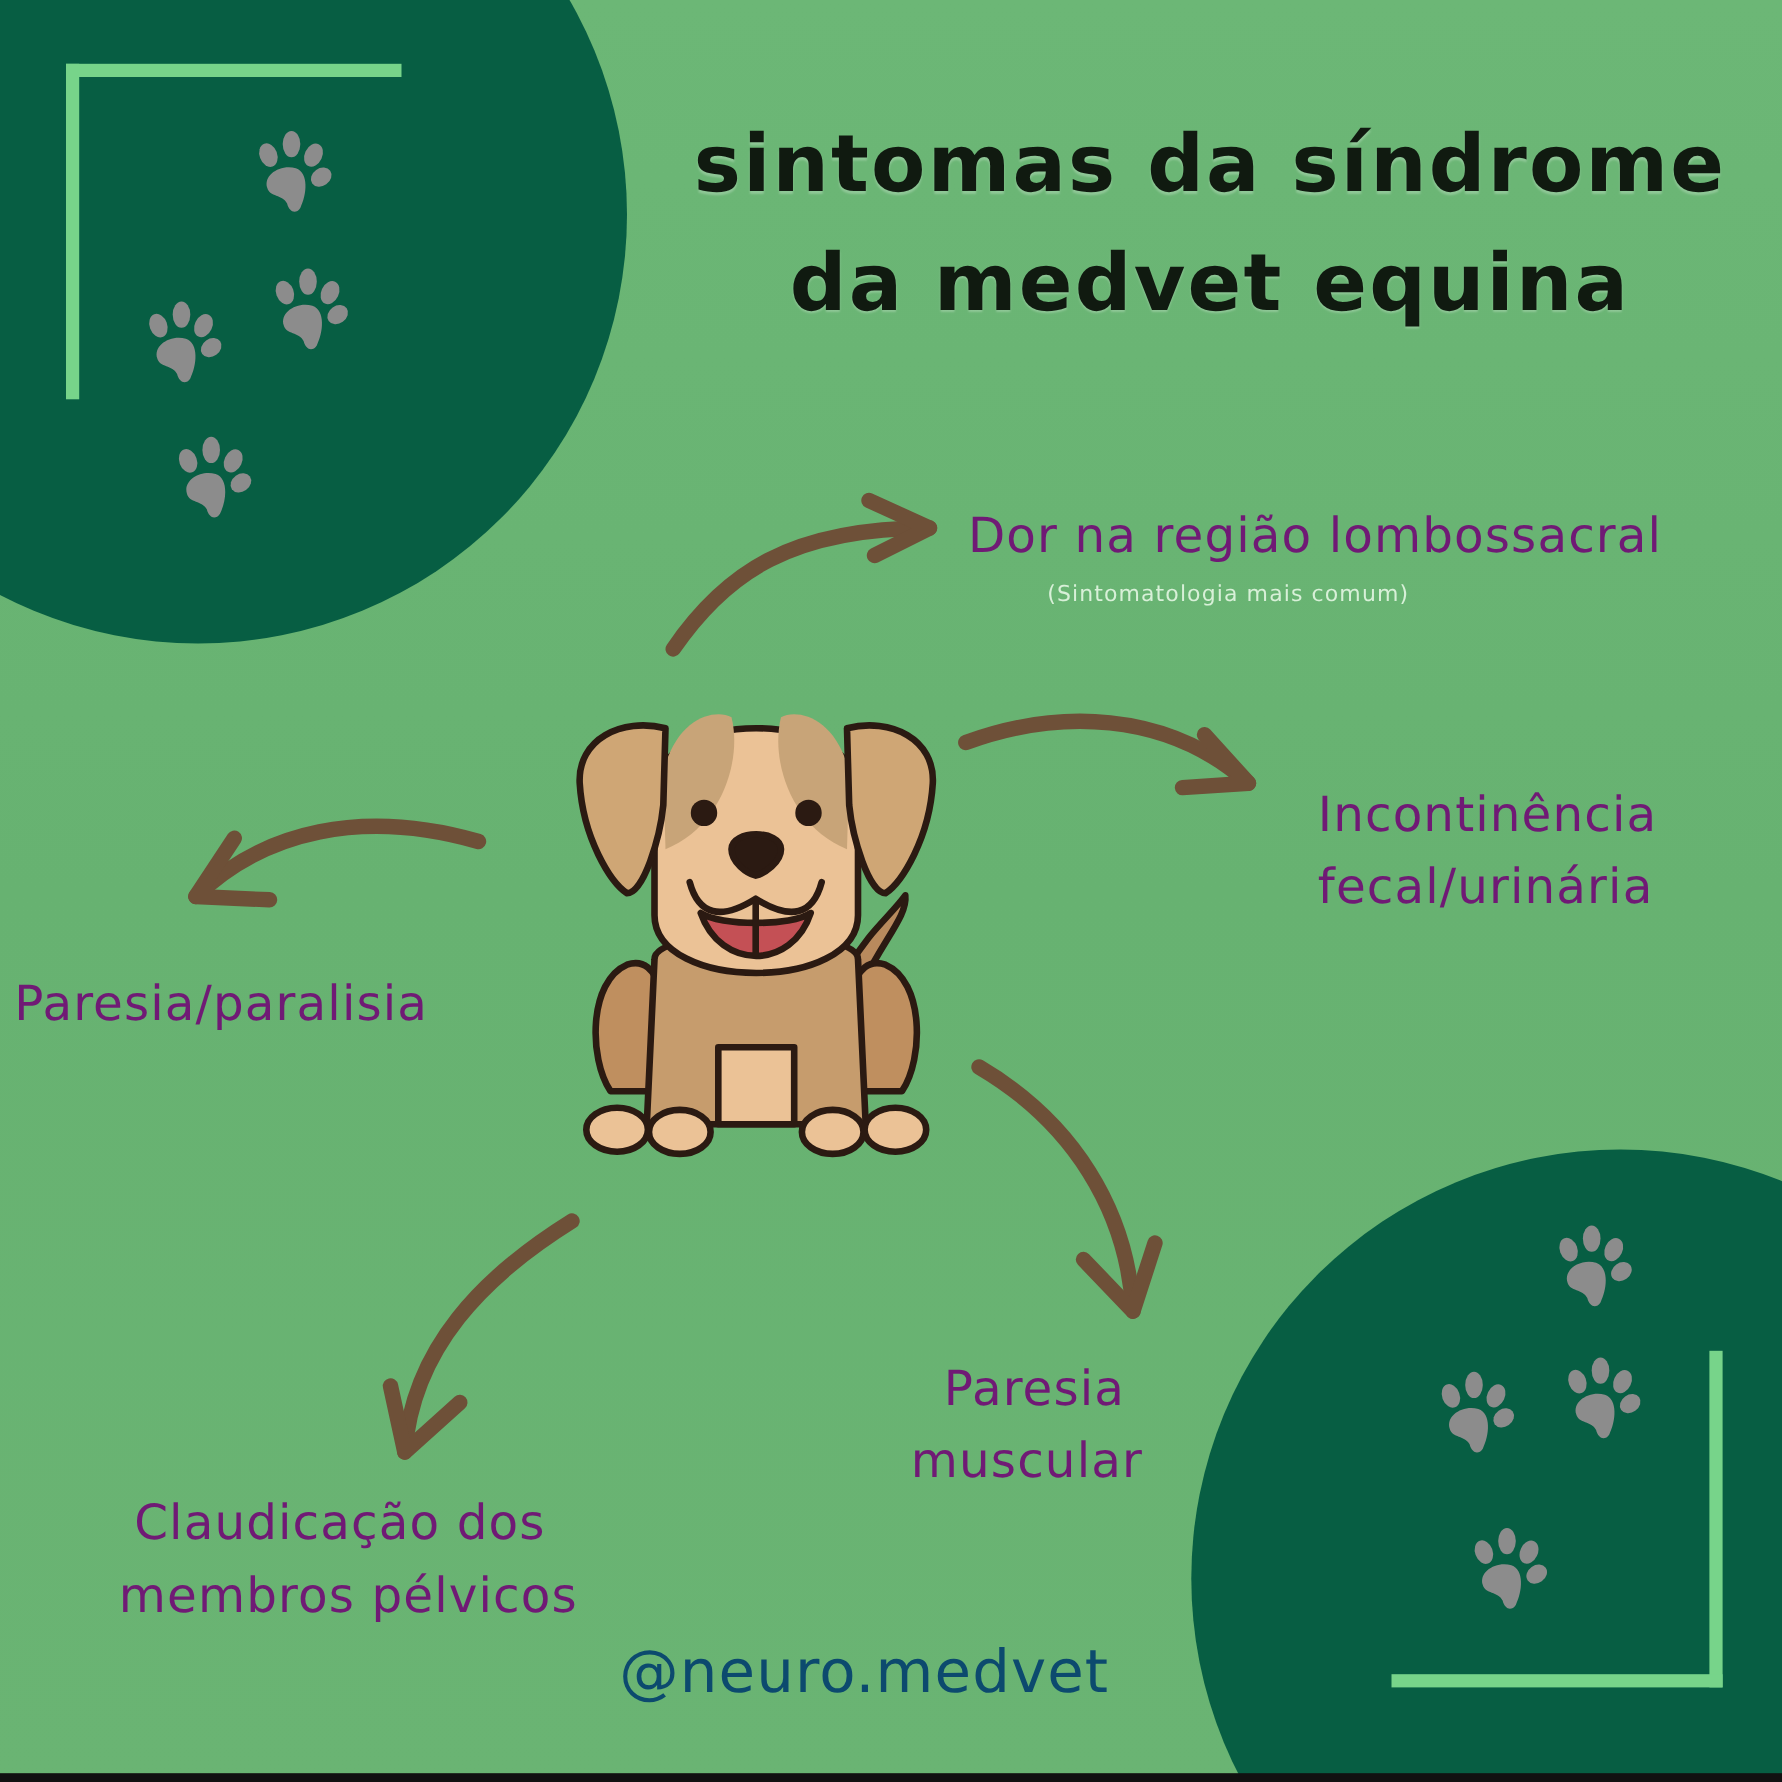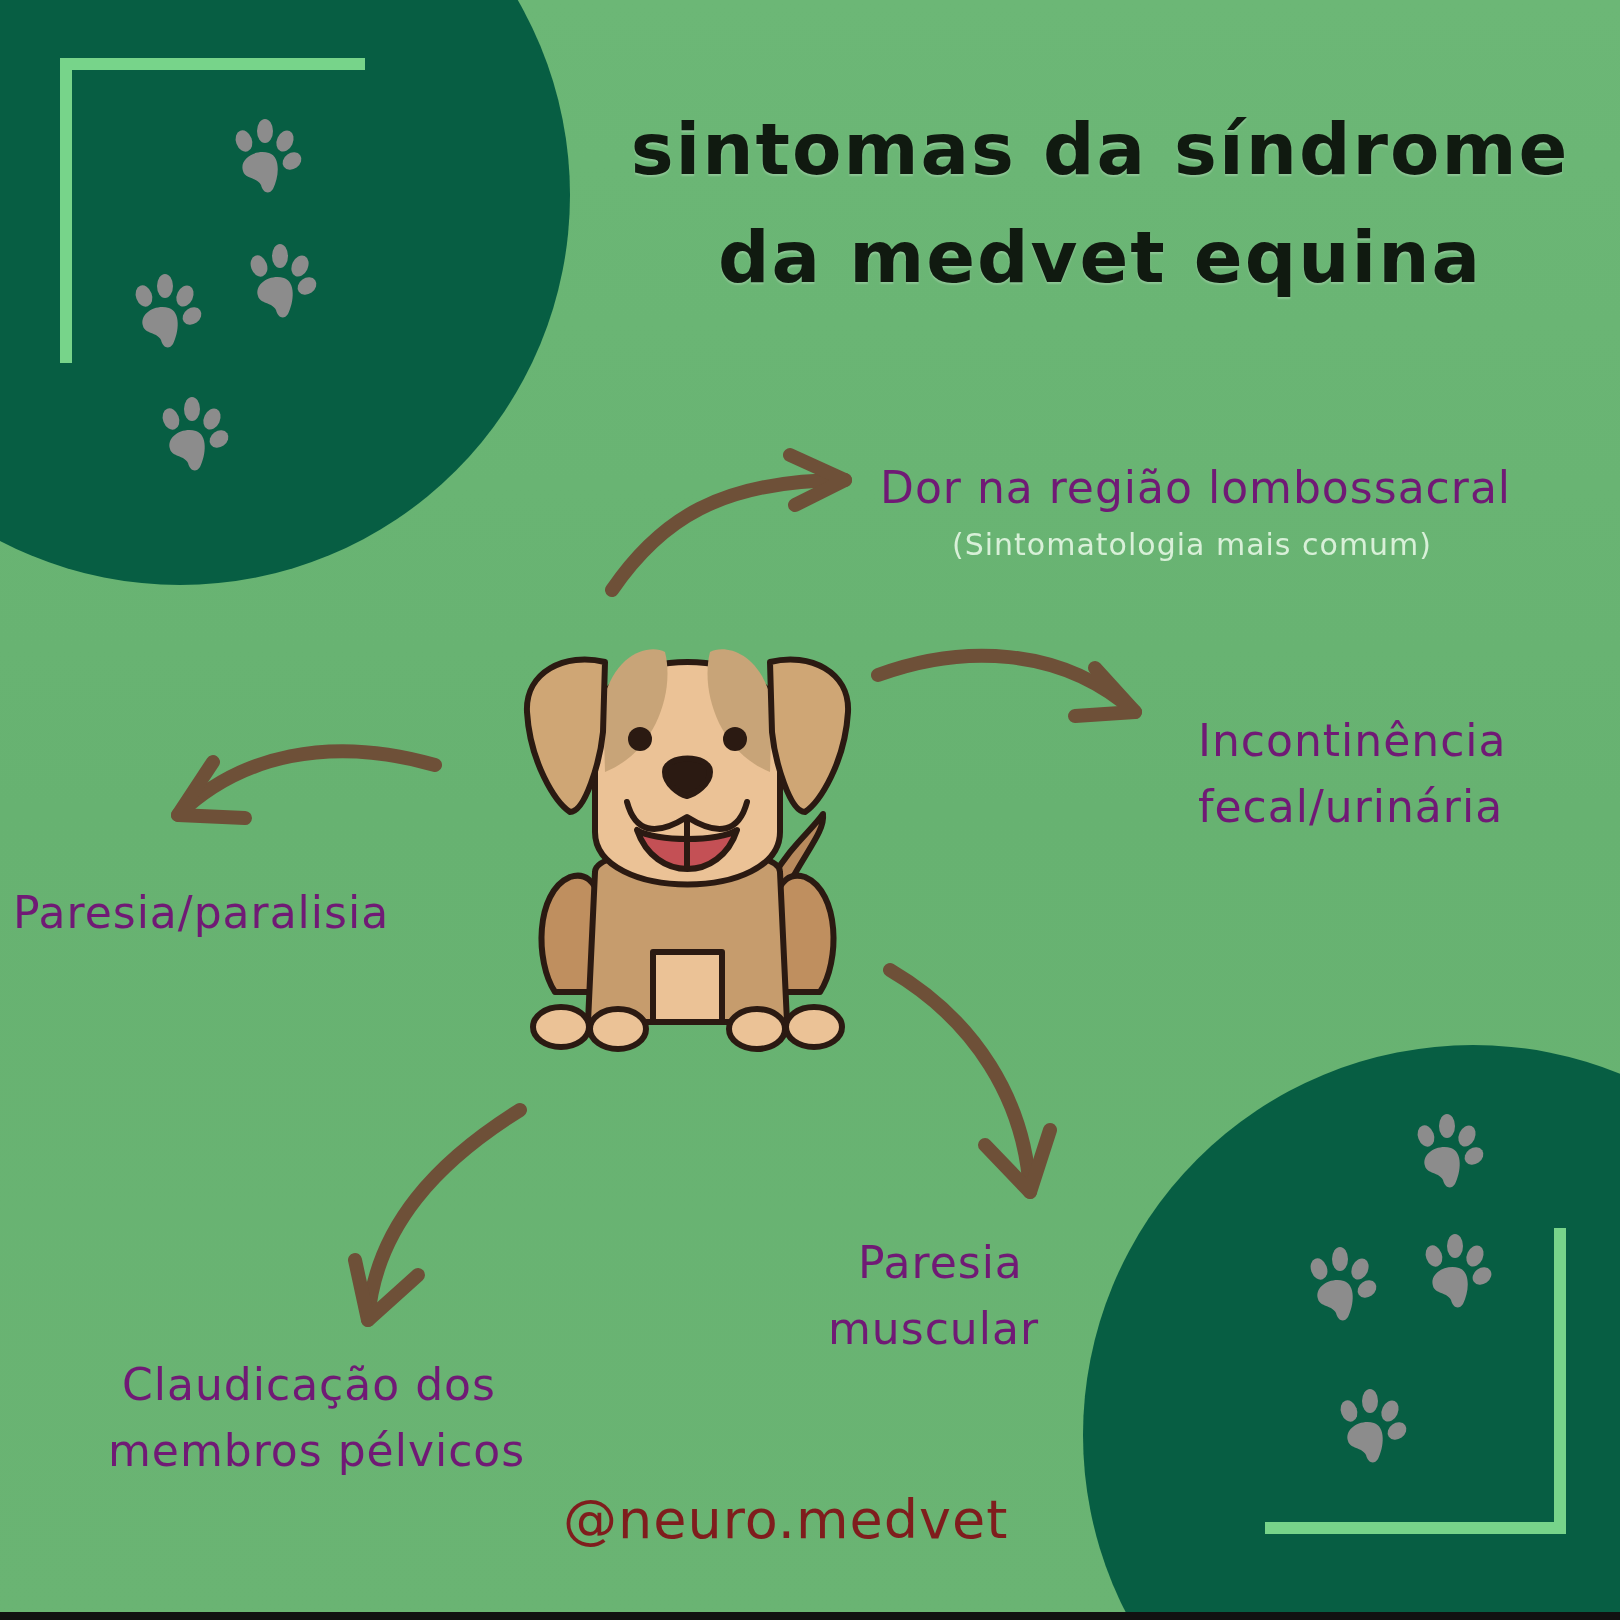--- a/index.html
+++ b/index.html
@@ -6,22 +6,22 @@
   body { width:1620px; height:1620px; position:relative; overflow:hidden; background:#6ab573; font-family:"DejaVu Sans", sans-serif; }
   .bg { position:absolute; inset:0; background: linear-gradient(180deg,#6cb776 0%, #67b271 50%, #6ab473 100%); }
   .bottom-bar { position:absolute; left:0; right:0; bottom:0; height:8px; background:#111; }
   .circle { position:absolute; border-radius:50%; background:#075e43; }
   .circle-tl { left:-210px; top:-195px; width:780px; height:780px; }
   .circle-br { left:1083px; top:1045px; width:780px; height:780px; }
   .bracket { position:absolute; background:#77d48a; }
   .txt { position:absolute; color:#1a2a1a; white-space:nowrap; font-family:"DejaVu Sans", sans-serif; letter-spacing:1px; }
   .title { font-size:72px; font-weight:bold; color:#101a10; text-align:center; width:1000px; left:600px; line-height:108px; text-shadow:0 2px 2px rgba(255,255,255,0.25); letter-spacing:2px; }
   .label { font-size:44px; color:#701a75; line-height:66px; }
-  .sub { font-size:30px; color:#d8f0d8; }
-  .handle { font-size:54px; color:#7f1d1d; }
+  .sub { font-size:20px; color:#d8f0d8; }
+  .handle { font-size:54px; color:#0c4a6e; }
   svg { position:absolute; overflow:visible; }
 </style>
 </head>
 <body>
 
 <div class="bg"></div>
 
 <div class="circle circle-tl"></div>
 <div class="bracket" style="left:60px;top:58px;width:305px;height:12px;"></div>
 <div class="bracket" style="left:60px;top:58px;width:12px;height:305px;"></div>

